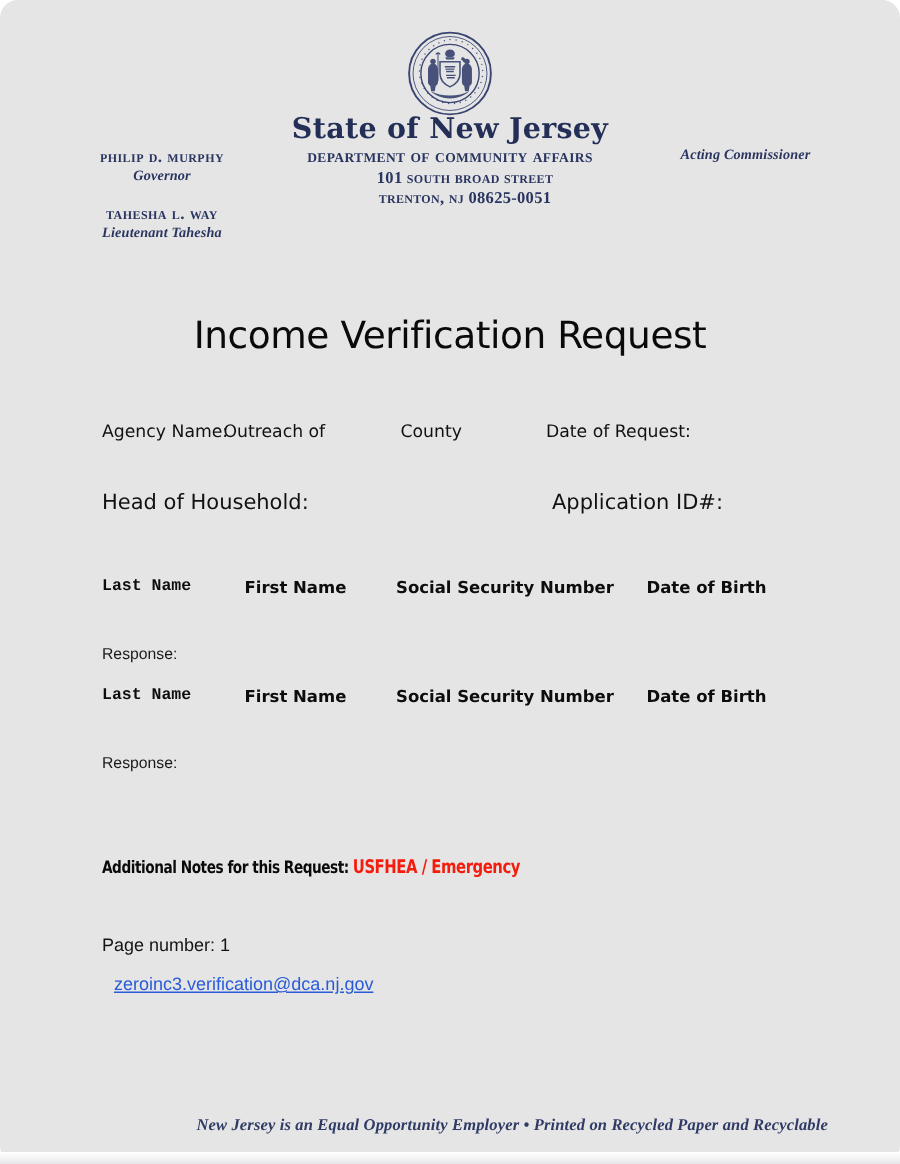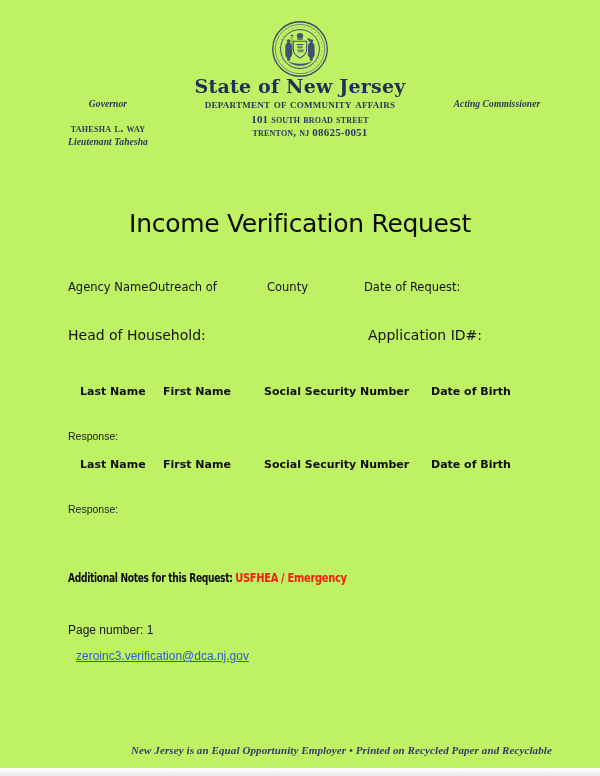--- a/index.html
+++ b/index.html
@@ -12,21 +12,22 @@
     height: 776px;
     position: relative;
     overflow: hidden;
     font-family: "Liberation Sans", sans-serif;
     -webkit-font-smoothing: antialiased;
   }
 
   .page {
     position: absolute;
     inset: 0;
-    background: #bef264;
+    background: #e5e5e5;
+    border-radius: 12px;
   }
 
   .bottom-edge {
     position: absolute;
     left: 0;
     right: 0;
     bottom: 0;
     height: 8px;
     background: linear-gradient(to bottom, #ffffff 0%, #f3f3f4 55%, #e6e6e8 100%);
   }
@@ -145,21 +146,21 @@
   .col-head {
     position: absolute;
     left: 68px;
     font-family: "DejaVu Sans", sans-serif;
     font-weight: 700;
     font-size: 11px;
     color: #0d0d0d;
     white-space: nowrap;
   }
   .col-head .cell { position: absolute; top: 0; }
-  .col-head .c-last  { left: 12px;   }
+  .col-head .c-last  { left: 0px; font-family: Liberation Mono, monospace;   }
   .col-head .c-first { left: 95px;  }
   .col-head .c-ssn   { left: 196px; }
   .col-head .c-dob   { left: 363px; }
 
   .col-head.head-1 { top: 385px; }
   .col-head.head-2 { top: 458px; }
 
   .response {
     position: absolute;
     left: 68px;
@@ -307,20 +308,21 @@
     </div>
 
     <div class="center-block">
       <div class="state-name">State of New Jersey</div>
       <div class="dept-line">Department of Community Affairs</div>
       <div class="dept-line sub">101 South Broad Street</div>
       <div class="dept-line sub">Trenton, NJ 08625-0051</div>
     </div>
 
     <div class="official left">
+      <div class="name">Philip D. Murphy</div>
       <div class="title">Governor</div>
       <div class="gap"></div>
       <div class="name">Tahesha L. Way</div>
       <div class="title">Lieutenant Tahesha</div>
     </div>
 
     <div class="official right">
       <div class="title">Acting Commissioner</div>
     </div>
   </div>

